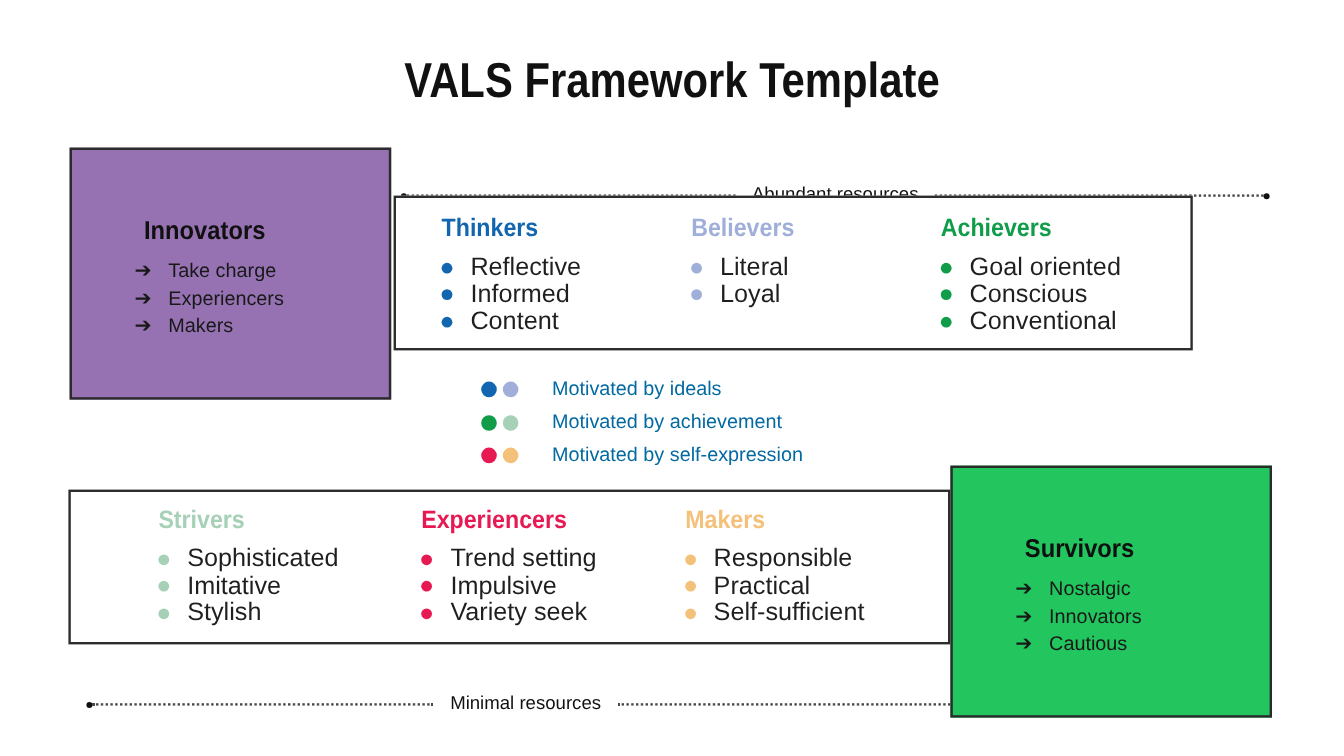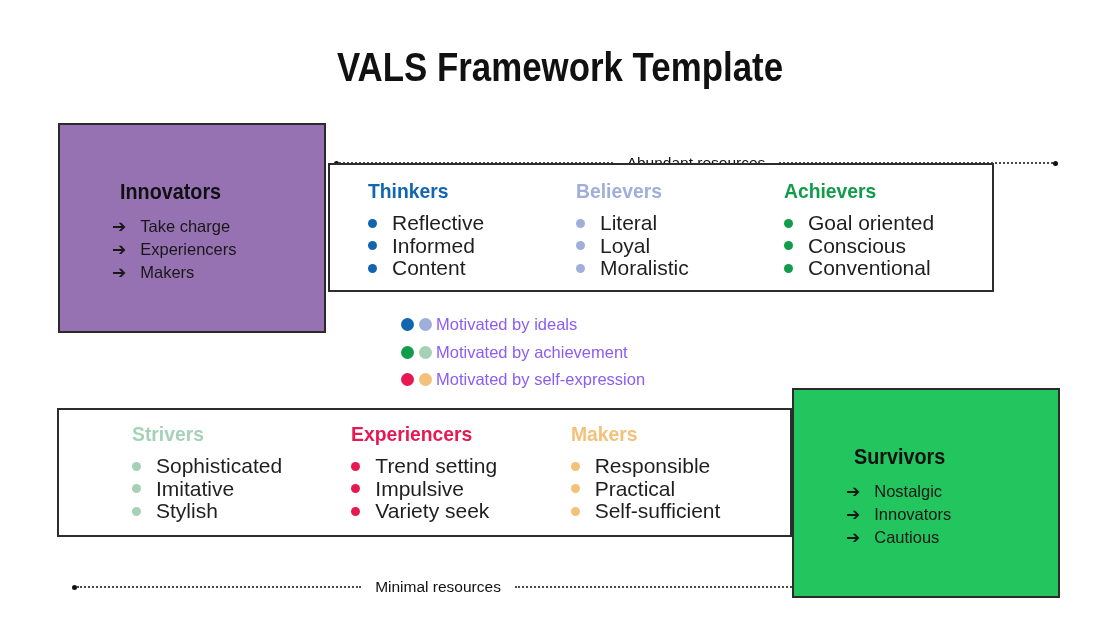--- a/index.html
+++ b/index.html
@@ -49,21 +49,21 @@
   .arrows li { display:flex; align-items:center; font-size:16.5px; line-height:23px; color:#181818; }
   .arrows .arrow {
     font-family:"DejaVu Sans", sans-serif; font-weight:bold; font-size:17px;
     margin-left:-8px; margin-right:14px; flex:0 0 auto;
   }
   
   #legend { position:absolute; left:401px; top:311px; }
   .legend-row { display:flex; align-items:center; height:27.5px; }
   .legend-row .ldot { width:13px; height:13px; border-radius:50%; flex:0 0 auto; }
   .legend-row .ldot.first { margin-right:5px; }
-  .legend-row .ltext { margin-left:4px; font-size:16.5px; color:#8b5cf6; white-space:nowrap; }
+  .legend-row .ltext { margin-left:28px; font-size:16.5px; color:#0369a1; white-space:nowrap; }
 </style>
 </head>
 <body>
 
 <div class="canvas">
 
   <h1 class="title">VALS Framework Template</h1>
 
   <div class="dotted" id="axis-top">
     <span class="enddot"></span>
@@ -89,24 +89,20 @@
           </li>
         </ul></div>
       <div class="group-col"><div class="group-title" style="color: rgb(159, 175, 218);">Believers</div><ul class="bullets">
           <li>
             <span class="dot" style="background: rgb(159, 175, 218);"></span>
             <span>Literal</span>
           </li>
           <li>
             <span class="dot" style="background: rgb(159, 175, 218);"></span>
             <span>Loyal</span>
-          </li>
-          <li>
-            <span class="dot" style="background: rgb(159, 175, 218);"></span>
-            <span>Moralistic</span>
           </li>
         </ul></div>
       <div class="group-col"><div class="group-title" style="color: rgb(17, 156, 73);">Achievers</div><ul class="bullets">
           <li>
             <span class="dot" style="background: rgb(17, 156, 73);"></span>
             <span>Goal oriented</span>
           </li>
           <li>
             <span class="dot" style="background: rgb(17, 156, 73);"></span>
             <span>Conscious</span>

